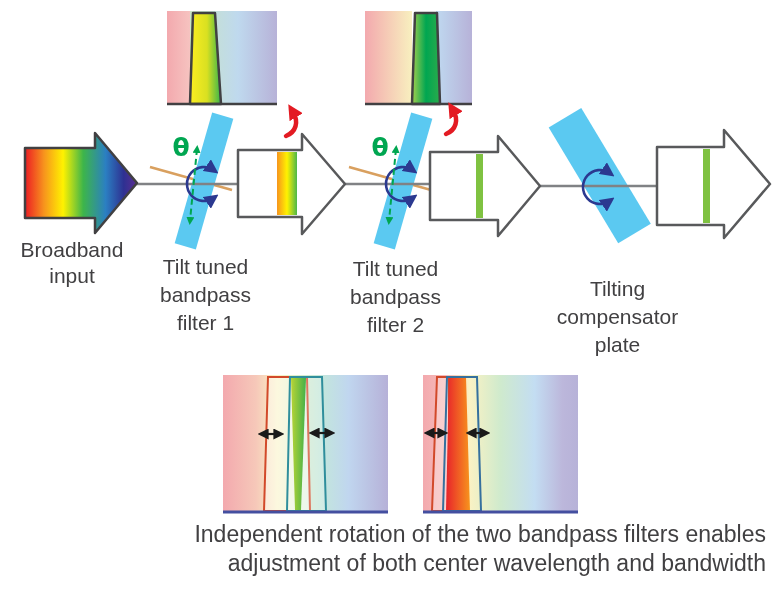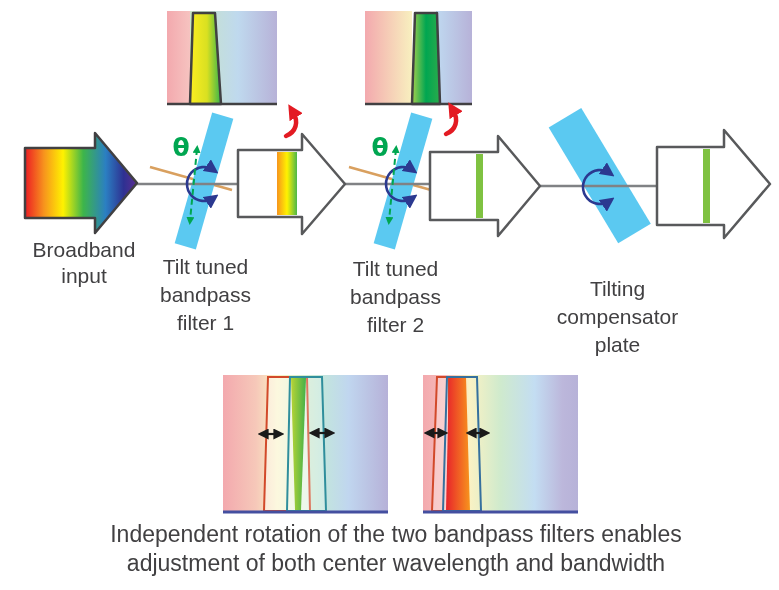--- a/index.html
+++ b/index.html
@@ -18,21 +18,21 @@
     line-height:28px;
     text-align:center;
     white-space:pre-line;
   }
   .caption{
     position:absolute;
     left:26px;top:520px;width:740px;
     color:#414042;
     font-size:23px;
     line-height:29px;
-    text-align:center;
+    text-align:right;
     white-space:pre-line;
   }
 </style>
 </head>
 <body>
 
 <div class="stage">
 
   <svg width="779" height="590" viewBox="0 0 779 590">
     <defs>
@@ -190,21 +190,21 @@
       <rect x="423" y="375" width="155" height="137" fill="url(#gBoxR)"></rect>
       <polygon points="437,377 449,377 449,511 432,511" fill="rgba(255,255,255,0.3)" stroke="#D2492A" stroke-width="2"></polygon>
       <polygon points="449,377 466,377 470,511 446,511" fill="url(#gRedBand)"></polygon>
       <polygon points="447,377 477,377 481,511 443,511" fill="none" stroke="#35709E" stroke-width="2"></polygon>
       <line x1="428" y1="433" x2="444" y2="433" stroke="#1A1A1A" stroke-width="2.2" marker-start="url(#mBlk)" marker-end="url(#mBlk)"></line>
       <line x1="470" y1="433" x2="486" y2="433" stroke="#1A1A1A" stroke-width="2.2" marker-start="url(#mBlk)" marker-end="url(#mBlk)"></line>
       <line x1="423" y1="512" x2="578" y2="512" stroke="#444FA0" stroke-width="3"></line>
     </g>
   </svg>
 
-  <div class="lbl" style="left:18px;top:237px;width:132px;line-height:26px;">Broadband
+  <div class="lbl" style="left:6px;top:237px;width:132px;line-height:26px;">Broadband
 input</div>
   <div class="lbl" style="left:133px;top:253px;width:145px;">Tilt tuned
 bandpass
 filter 1</div>
   <div class="lbl" style="left:323px;top:255px;width:145px;">Tilt tuned
 bandpass
 filter 2</div>
   <div class="lbl" style="left:535px;top:255px;width:165px;margin-top:20px;">Tilting
 compensator
 plate</div>

